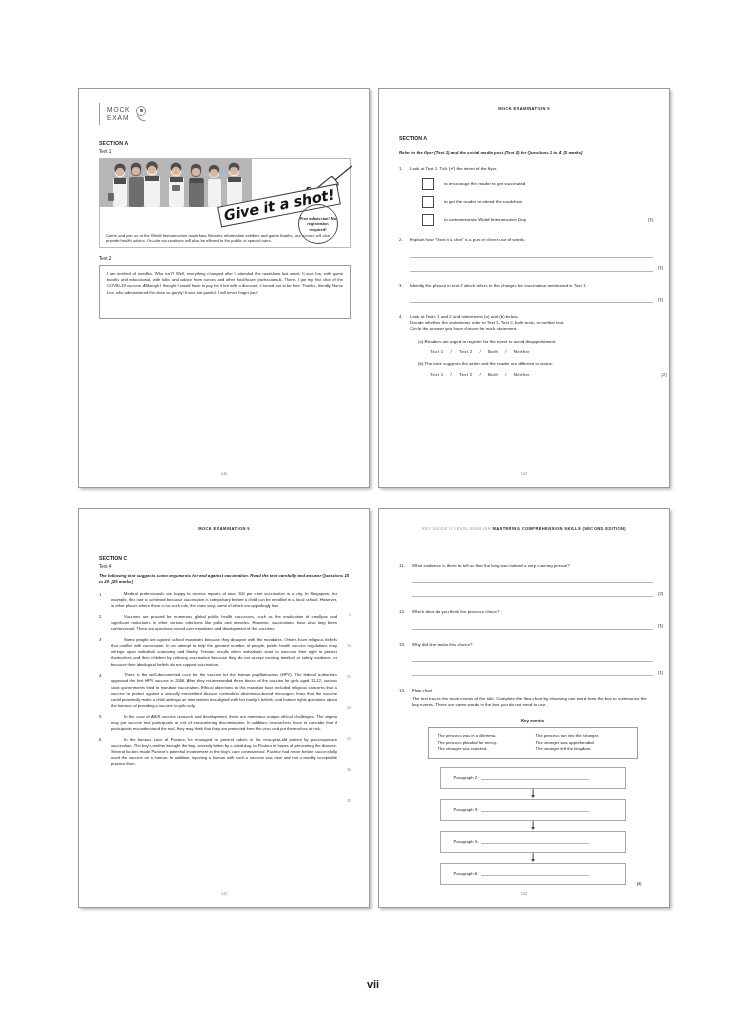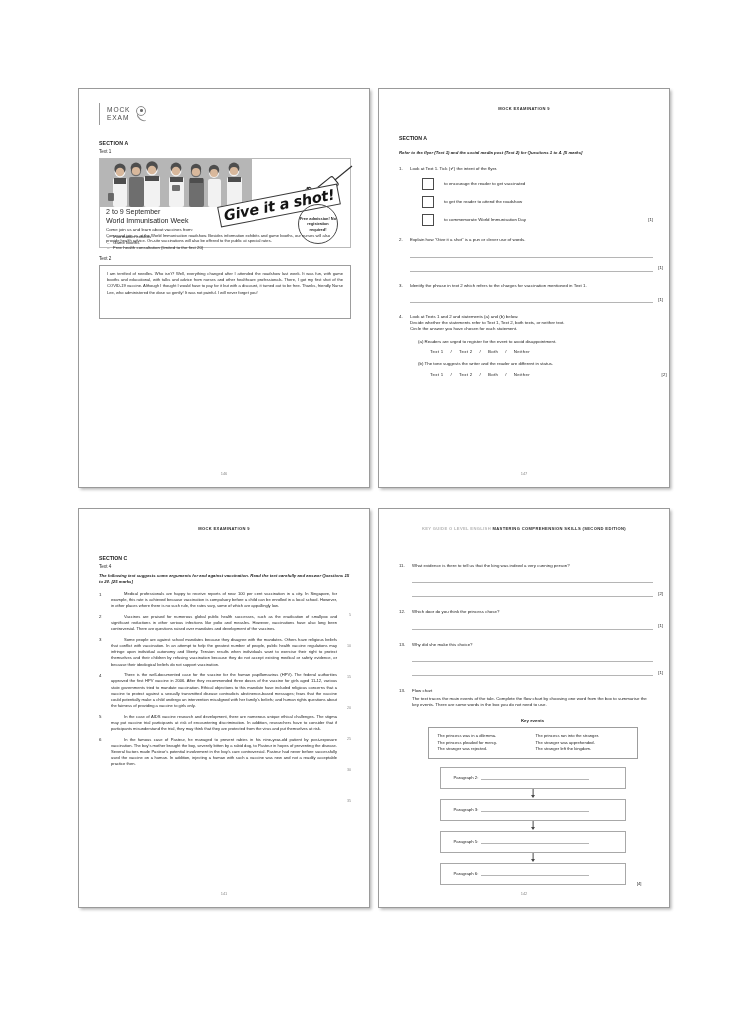--- a/index.html
+++ b/index.html
@@ -332,30 +332,20 @@
               <line x1="31" y1="30" x2="40" y2="41"></line>
               <line x1="35" y1="27" x2="44" y2="38"></line>
               <line x1="39" y1="24" x2="48" y2="35"></line>
             </g>
           </svg>
 
           <div class="stamp">Give it a shot!</div>
 
           <div class="flyer-badge">Free admission! No registration required!</div>
 
-          <div class="flyer-text">
-            <div class="t1">2 to 9 September</div>
-            <div class="t2">World Immunisation Week</div>
-            <div class="t3">Come join us and learn about vaccines from:</div>
-            <ul>
-              <li>Information exhibits</li>
-              <li>Game booths</li>
-              <li>Free health consultation (limited to the first 20)</li>
-            </ul>
-          </div>
 
           <div class="flyer-para">Come and join us at the World Immunisation roadshow. Besides information exhibits and game booths, our nurses will also provide health advice. On-site vaccinations will also be offered to the public at special rates.</div>
         </div>
 
         <div class="txt-label p146-text2">Text 2</div>
         <div class="quote-box">I am terrified of needles. Who isn't? Well, everything changed after I attended the roadshow last week. It was fun, with game booths and educational, with talks and advice from nurses and other healthcare professionals. There, I got my first shot of the COVID-19 vaccine. Although I thought I would have to pay for it but with a discount, it turned out to be free. Thanks, friendly Nurse Lee, who administered the dose so gently! It was not painful. I will never forget you!</div>
 
         <div class="folio">146</div>
       </div>
     </div>
@@ -573,13 +563,14 @@
               </div>
             </div>
           </div>
         </div>
 
         <div class="folio">142</div>
       </div>
     </div>
   </div>
 
+  <div class="roman">vii</div>
 </div>
 
 </body></html>

